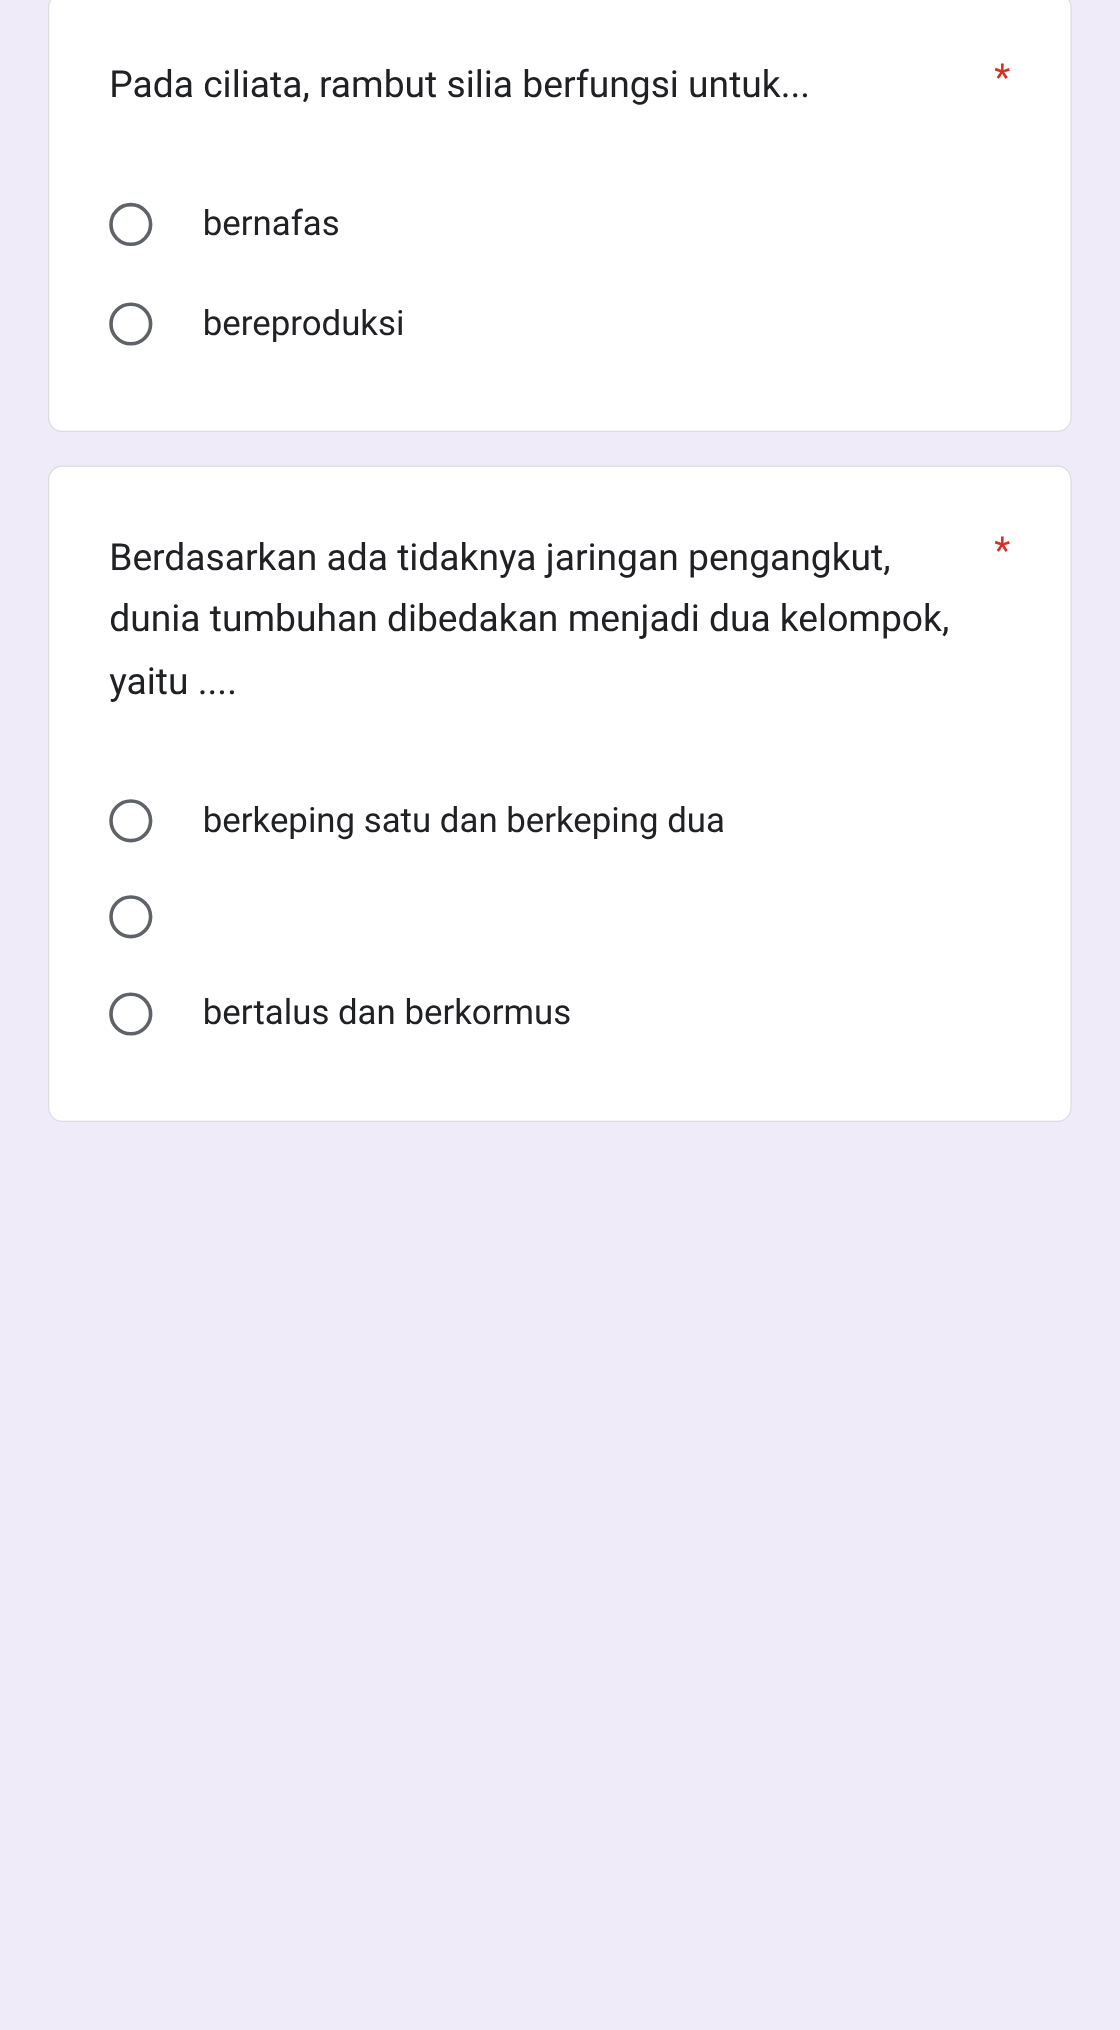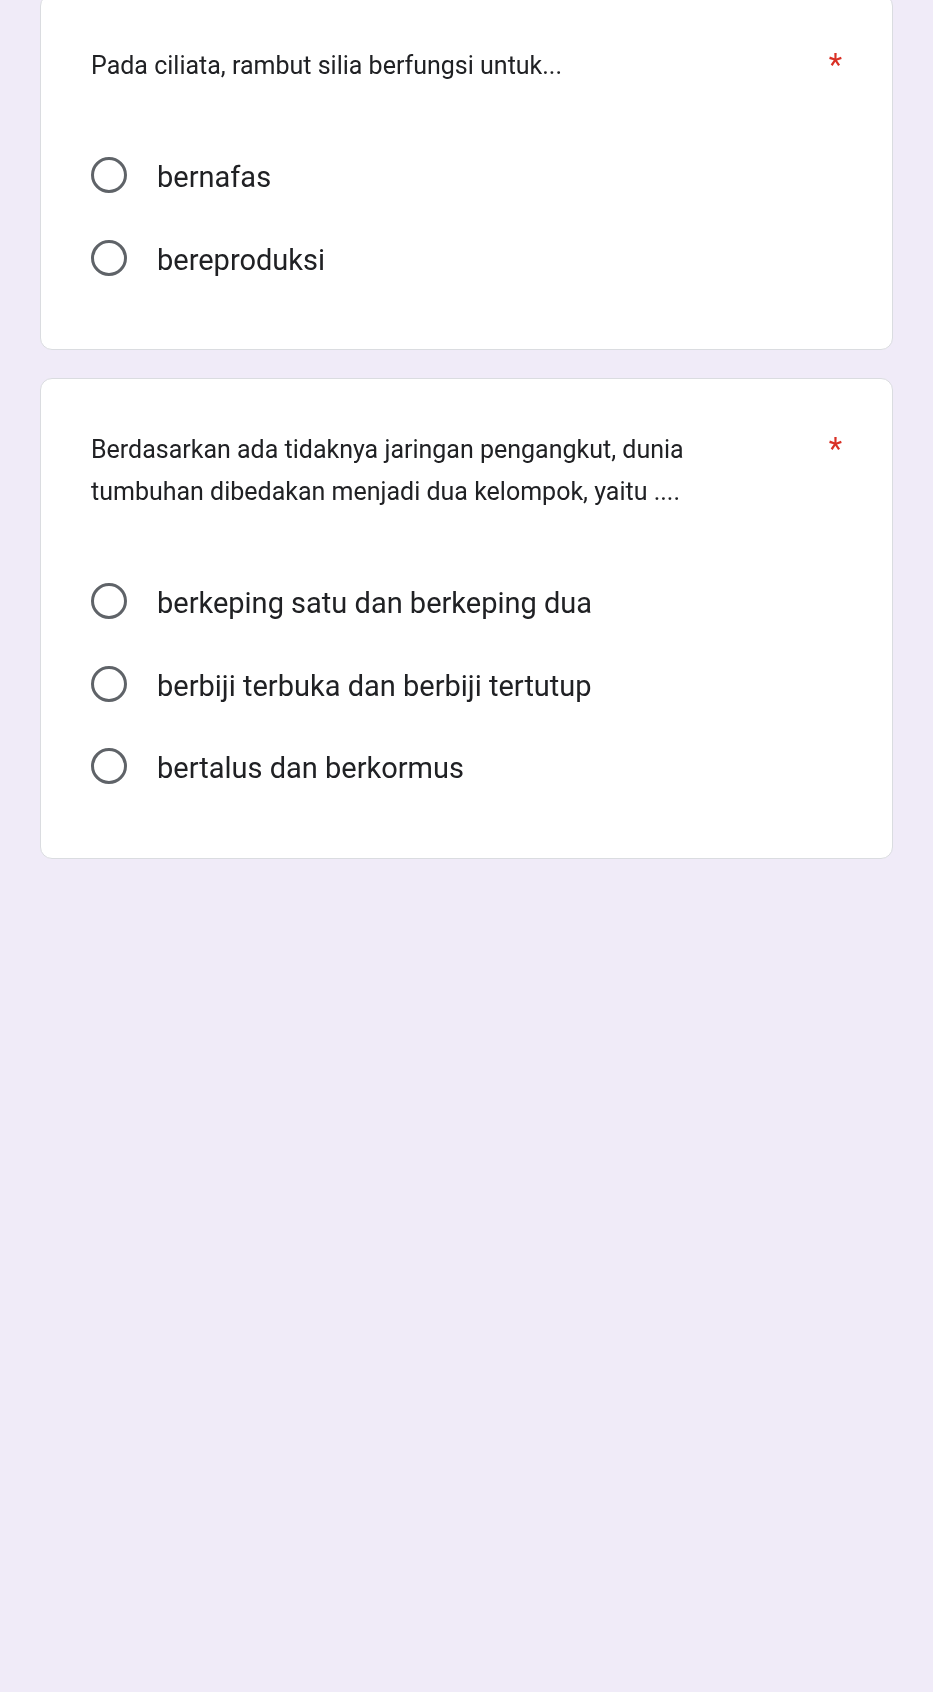--- a/index.html
+++ b/index.html
@@ -20,38 +20,39 @@
       padding: 50px 50px 48px 50px;
       margin-bottom: 28px;
     }
     .question-header {
       display: flex;
       align-items: flex-start;
       justify-content: space-between;
       margin-bottom: 50px;
     }
     .question-text {
-      font-size: 25px;
+      font-size: 31px;
       color: #202124;
       line-height: 1.65;
       flex: 1;
       padding-right: 20px;
     }
     .required-asterisk {
       color: #d93025;
       font-size: 31px;
       margin-left: 10px;
       line-height: 1;
       padding-top: 4px;
     }
     .option-row {
       display: flex;
-      align-items: flex-start;
+      align-items: center;
       padding: 21px 0;
       cursor: pointer;
+      gap: 12px;
     }
     .radio-circle {
       width: 36px;
       height: 36px;
       border: 3.5px solid #5f6368;
       border-radius: 50%;
       margin-right: 30px;
       flex-shrink: 0;
     }
     .option-label {
@@ -85,19 +86,18 @@
   <div class="question-header">
     <div class="question-text">Berdasarkan ada tidaknya jaringan pengangkut, dunia tumbuhan dibedakan menjadi dua kelompok, yaitu ....</div>
     <div class="required-asterisk">*</div>
   </div>
   <div class="option-row">
     <div class="radio-circle"></div>
     <div class="option-label">berkeping satu dan berkeping dua</div>
   </div>
   <div class="option-row">
     <div class="radio-circle"></div>
-    <div class="option-label">berbiji terbuka dan berbiji tertutup</div>
   </div>
   <div class="option-row">
     <div class="radio-circle"></div>
     <div class="option-label">bertalus dan berkormus</div>
   </div>
 </div>
 
 </body></html>

